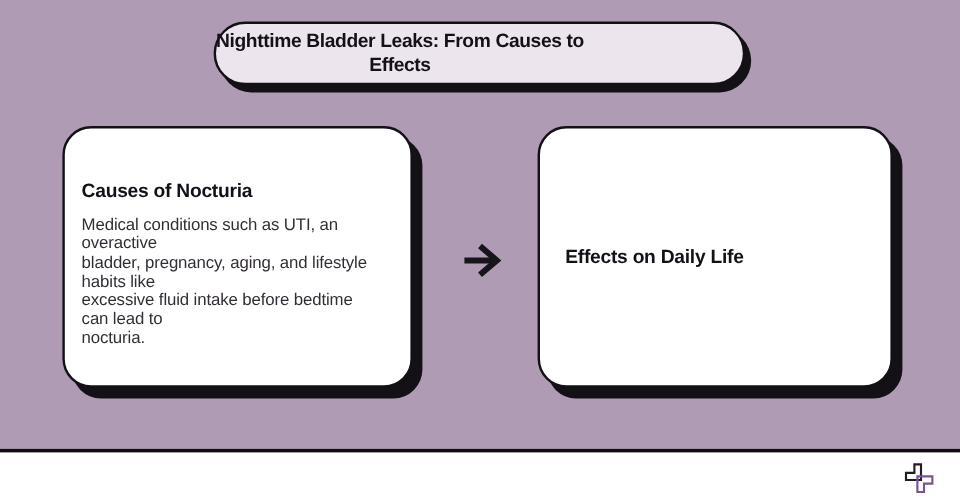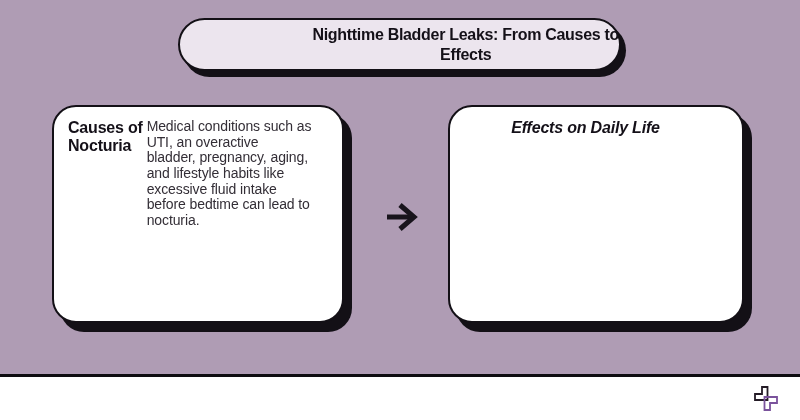--- a/index.html
+++ b/index.html
@@ -14,46 +14,46 @@
   
   .title-box {
     position: absolute;
     left: 178px; top: 18px;
     width: 443px; height: 53px;
     box-sizing: border-box;
     background: #ece5ee;
     border: 2px solid #131016;
     border-radius: 27px;
     box-shadow: 5px 6px 0 #131016;
-    display: flex; align-items: center; justify-content: flex-end;
+    display: flex; align-items: center; justify-content: flex-start;
   }
   .title-text {
     font-weight: bold;
     font-size: 16px;
     line-height: 1.25;
     letter-spacing: -0.3px;
     text-align: center;
     white-space: pre-line;
     color: #141018;
   }
 
   
   .card {
     position: absolute;
     top: 105px; height: 218px;
     box-sizing: border-box;
     background: #ffffff;
     border: 2.5px solid #131016;
     border-radius: 24px;
     box-shadow: 8px 9px 0 #131016;
-    display: flex; flex-direction: row; justify-content: center;
+    display: flex; flex-direction: column; justify-content: center;
     padding-top: 12px;
   }
   .card-causes  { left: 52px;  width: 292px; padding-left: 14px; padding-right: 28px; }
-  .card-effects { left: 448px; width: 296px; padding-left: 5px; padding-right: 26px; font-style: italic; }
+  .card-effects { left: 448px; width: 296px; padding-left: 21px; padding-right: 26px; }
   .card-heading {
     margin: 0 0 11px 0;
     font-size: 16px;
     font-weight: bold;
     letter-spacing: -0.2px;
     color: #141018;
   }
   .card-body {
     margin: 0;
     font-size: 14px;

